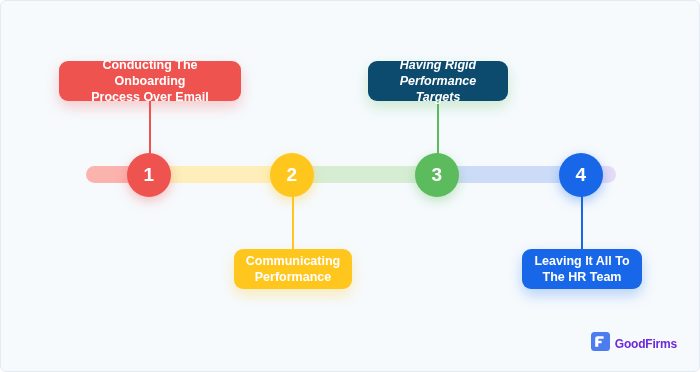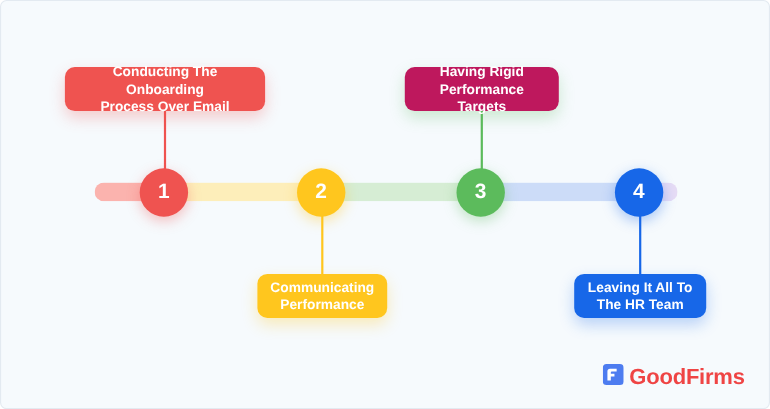--- a/index.html
+++ b/index.html
@@ -81,23 +81,23 @@
   .logo {
     position: absolute;
     right: 22px;
     bottom: 16px;
     display: flex;
     align-items: center;
     gap: 5px;
   }
   .logo-mark { display: block; }
   .logo-text {
-    font-size: 20px;
+    font-size: 12px;
     font-weight: bold;
-    color: #ef4444;
+    color: #6d28d9;
     letter-spacing: -0.2px;
   }
 </style>
 </head>
 <body>
 
 <div class="canvas">
 
   <div class="bar">
     <div class="bar-seg seg-1"></div>
@@ -114,21 +114,21 @@
 
   <div class="label-box" style="left:58px; top:60px; width:182px; height:40px;
               background:#ef5350; box-shadow:0 6px 14px rgba(239,83,80,0.28);">Conducting The Onboarding
 Process Over Email</div>
 
   <div class="label-box" style="left:233px; top:248px; width:118px; height:40px;
               background:#ffc61e; box-shadow:0 6px 14px rgba(255,198,30,0.30);">Communicating
 Performance</div>
 
   <div class="label-box" style="left:367px; top:60px; width:140px; height:40px;
-              background:#be185d; box-shadow:0 6px 14px rgba(92,187,92,0.28);">Having Rigid
+              background:#0c4a6e; box-shadow:0 6px 14px rgba(92,187,92,0.28);font-style:italic;">Having Rigid
 Performance Targets</div>
 
   <div class="label-box" style="left:521px; top:248px; width:120px; height:40px;
               background:#1767e8; box-shadow:0 6px 14px rgba(23,103,232,0.28);">Leaving It All To
 The HR Team</div>
 
   <div class="step-circle" style="left:126px; top:152px; background:#ef5350;
               box-shadow:0 4px 12px rgba(239,83,80,0.35);">1</div>
 
   <div class="step-circle" style="left:269px; top:152px; background:#ffc61e;

